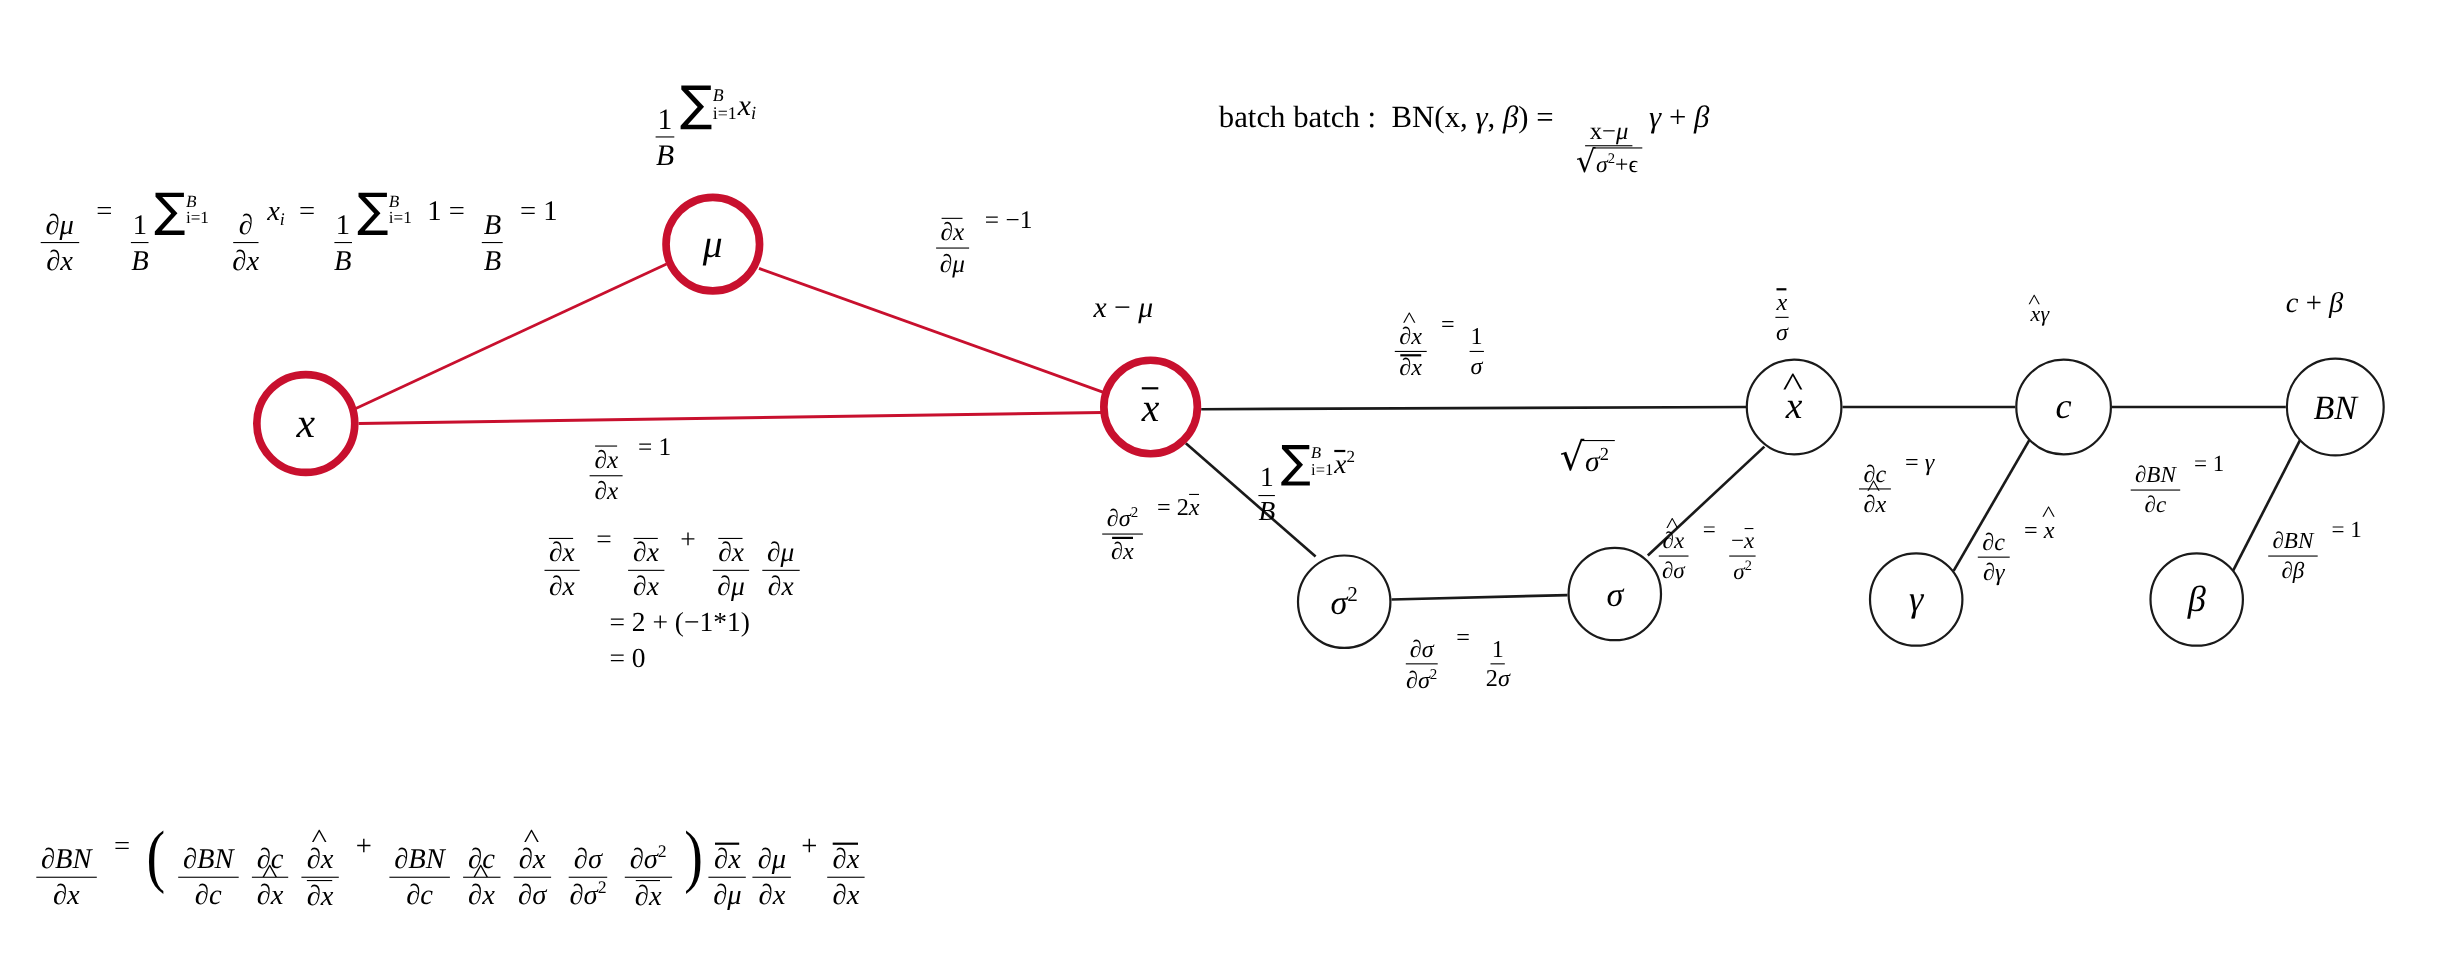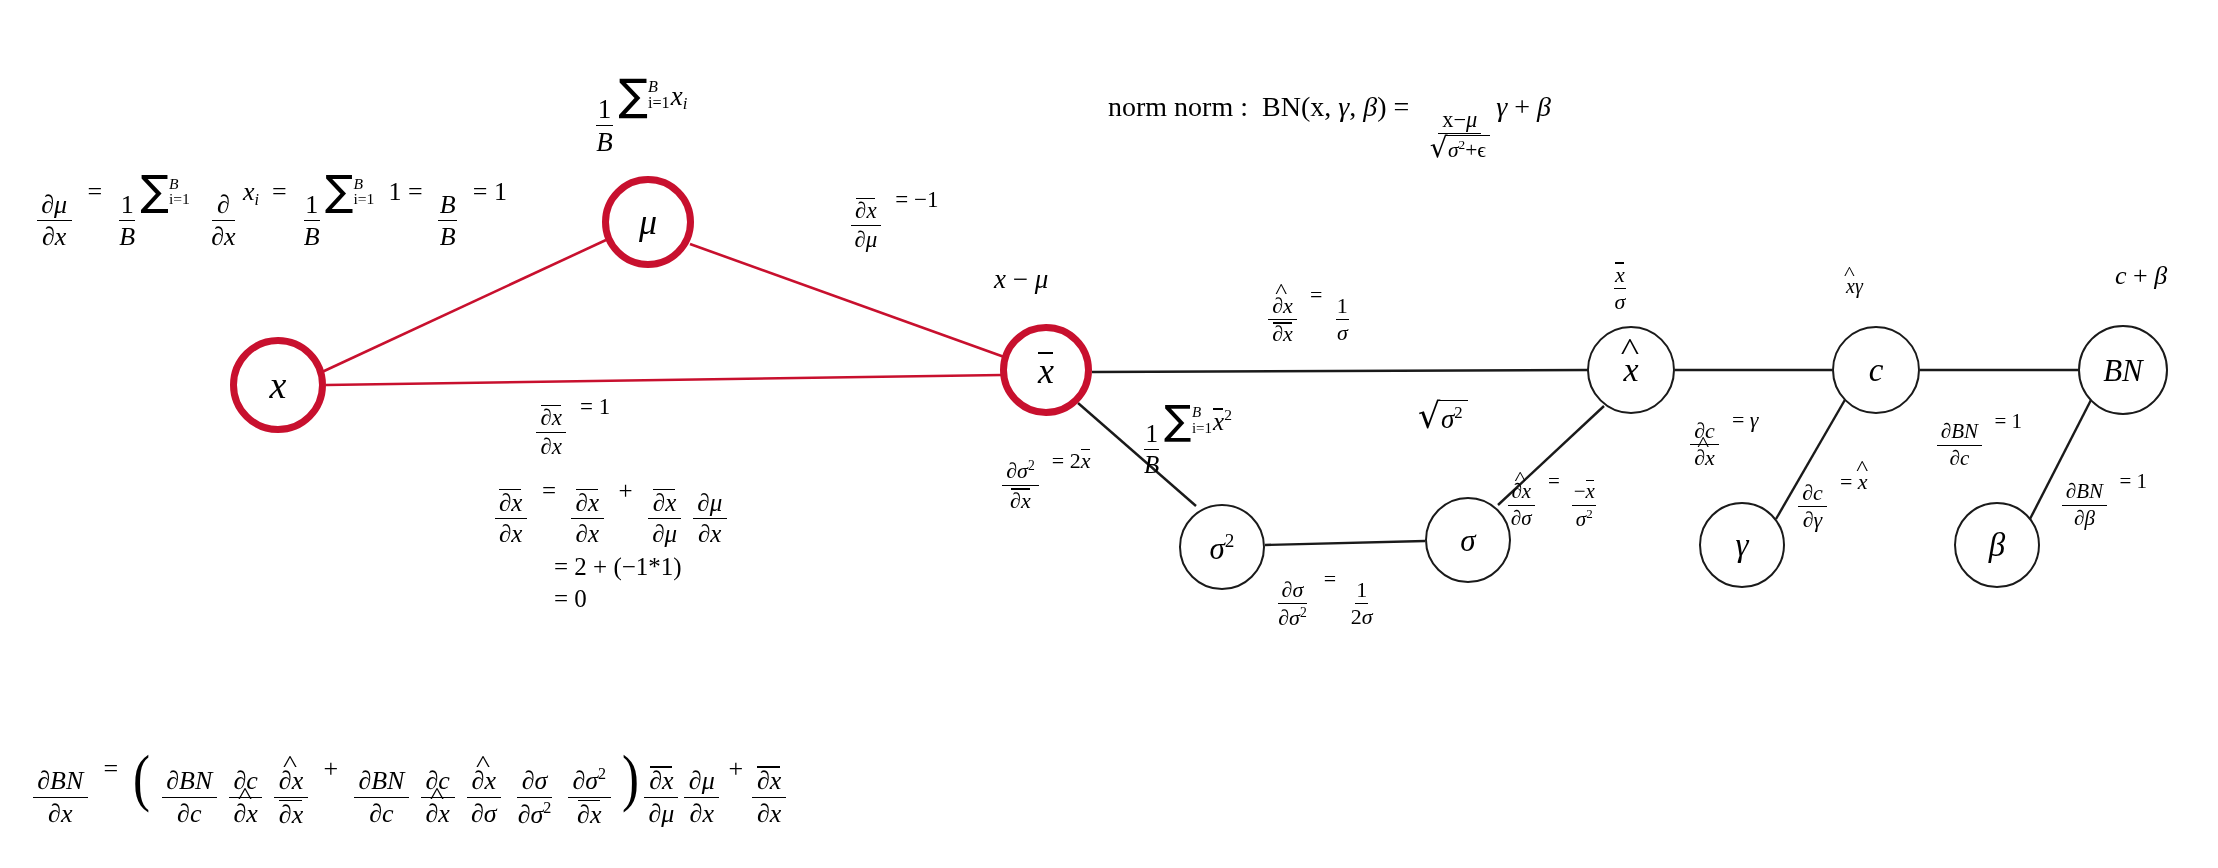--- a/index.html
+++ b/index.html
@@ -283,21 +283,21 @@
     <span class="frac tight">
         <span class="num"><span class="bar it">x</span></span>
         <span class="den it">σ</span>
       </span>
   </div>
 
   <div class="math" style="left:1846px; top:276px; font-size:20px;">
     <span class="hat it">x</span><span class="it">γ</span>
   </div>
 
-  <div class="math" style="left:2078px; top:262px; font-size:26px;margin-left:37px;">
+  <div class="math" style="left:2078px; top:262px; font-size:26px;">
     <span class="it">c</span> + <span class="it">β</span>
   </div>
 
   <div class="math" style="left:534px; top:395px; font-size:23px;">
     <span class="frac">
         <span class="num"><span class="it"><span class="bar">∂x</span></span></span>
         <span class="den it">∂x</span>
       </span>
     <span class="up">&nbsp;= 1</span>
   </div>
@@ -419,21 +419,21 @@
       </span>
     <span class="up">&nbsp;1 =&nbsp;</span>
     <span class="frac tight">
         <span class="num it">B</span>
         <span class="den it">B</span>
       </span>
     <span class="up">&nbsp;= 1</span>
   </div>
 
   <div class="math" style="left:1108px; top:92px; font-size:28px;">
-    <span class="up">norm norm :</span>
+    <span class="up">batch batch :</span>
     <span class="up">&nbsp;BN(</span><span class="up">x</span><span class="up">,&nbsp;</span><span class="it">γ</span><span class="up">,&nbsp;</span><span class="it">β</span><span class="up">)&nbsp;=&nbsp;</span>
     <span class="frac" style="font-size:.80em;">
       <span class="num"><span class="up">x</span><span class="up">−</span><span class="it">μ</span></span>
       <span class="den"><span class="rad" style="font-size:.96em;">
             <span class="tick">√</span>
             <span class="body"><span class="it">σ</span><span class="sup up">2</span><span class="up">+ϵ</span></span>
           </span></span>
     </span><span class="it">γ</span><span class="up"> + </span><span class="it">β</span>
   </div>
 

